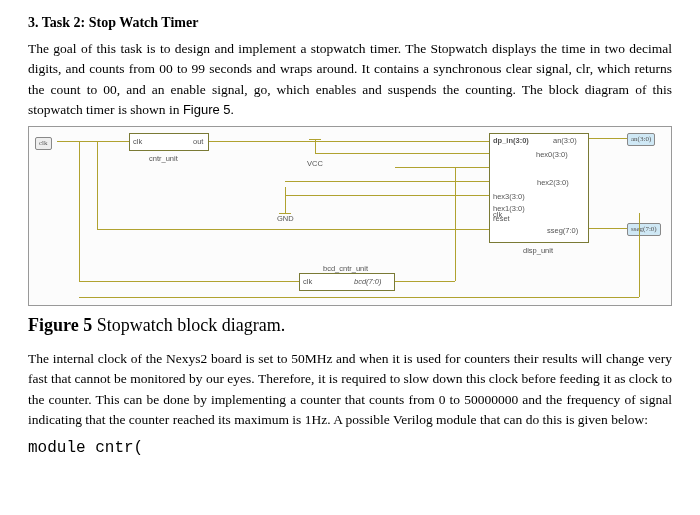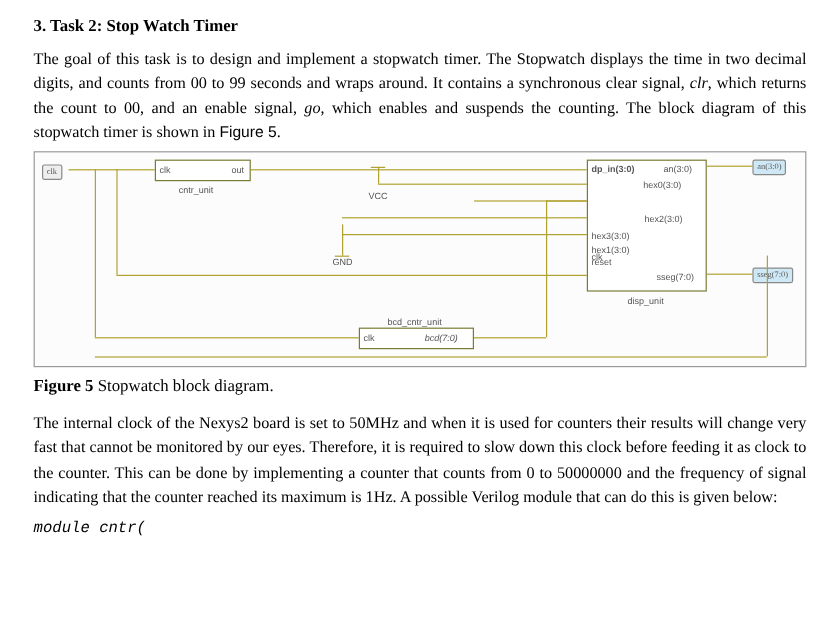--- a/index.html
+++ b/index.html
@@ -15,21 +15,21 @@
     }
     .heading {
       font-weight: bold;
       font-size: 14px;
       margin-bottom: 6px;
     }
     .para {
       text-align: justify;
       margin-bottom: 6px;
     }
-    .italic { font-style: italic; }
+    .italic { }
     .fig-ref { font-family: Arial, sans-serif; font-size: 13px; }
     .diagram-box {
       border: 1px solid #999;
       width: 100%;
       height: 180px;
       margin: 4px 0 6px 0;
       position: relative;
       background: #fcfcfc;
       overflow: hidden;
     }
@@ -60,29 +60,28 @@
     .port-out {
       background: #cfe8f5;
     }
     .wire {
       position: absolute;
       background: #b0a230;
     }
     .wire-h { height: 1px; }
     .wire-v { width: 1px; }
     .caption {
-      font-size: 14px;
+      font-size: 18px;
       margin-bottom: 10px;
     }
     .caption b { font-weight: bold; }
     .code {
       font-family: 'Courier New', monospace;
-      font-size: 13px;
+      font-size: 16px;
       margin-top: 4px;
-      font-style: italic;
     }
   </style>
 </head>
 <body>
 
 <div class="heading">3. Task 2: Stop Watch Timer</div>
 
 <p class="para">
   <span>The goal of this task is to design and implement a stopwatch timer. The Stopwatch displays the time in two decimal digits, and counts from 00 to 99 seconds and wraps around. It contains a synchronous clear signal, </span><span class="italic">clr</span><span>, which returns the count to 00, and an enable signal, </span><span class="italic">go</span><span>, which enables and suspends the counting. The block diagram of this stopwatch timer is shown in </span><span class="fig-ref">Figure 5</span><span>.</span>
 </p>

